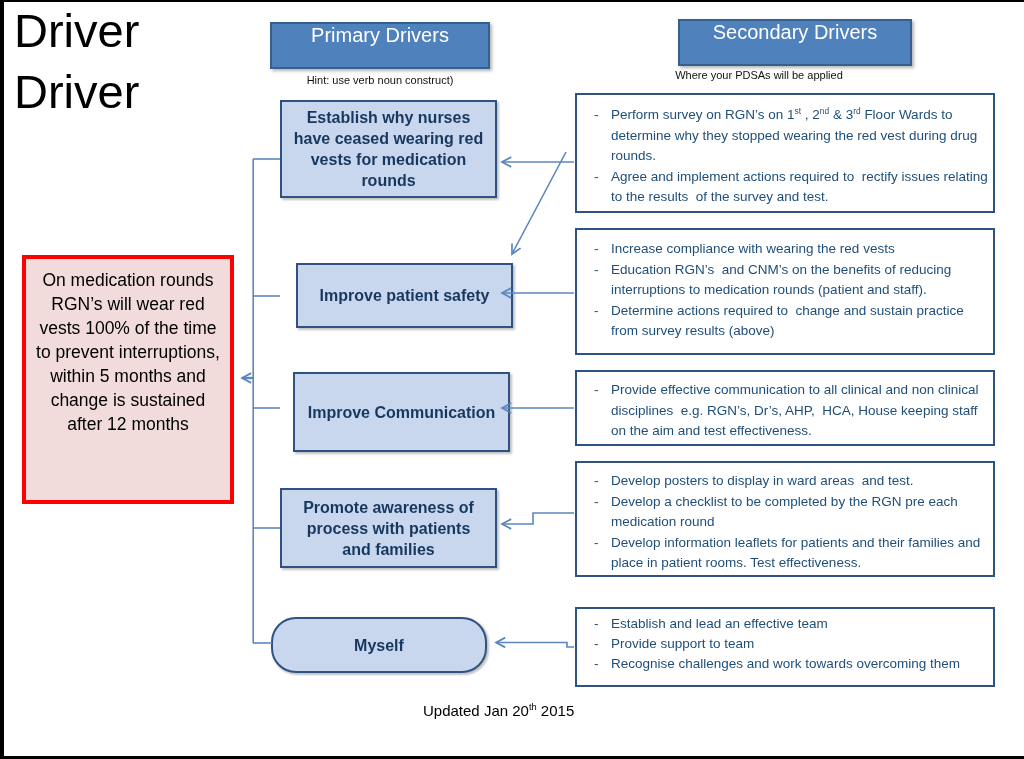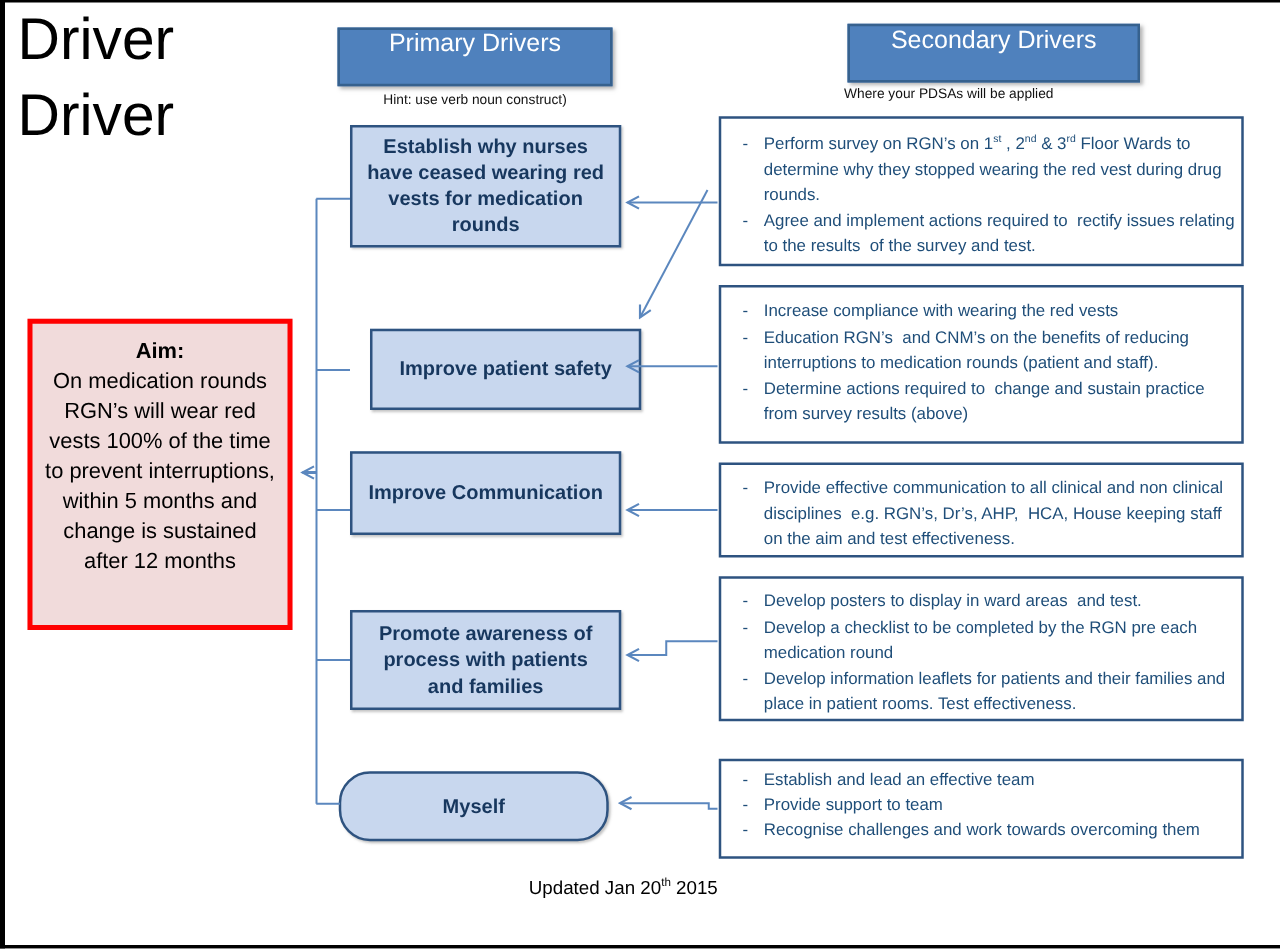--- a/index.html
+++ b/index.html
@@ -27,21 +27,21 @@
 
   .pbox{
     position:absolute;left:280px;width:217px;box-sizing:border-box;
     background:var(--box-fill);border:2.5px solid var(--box-border);
     color:var(--box-text);font-weight:bold;font-size:16px;line-height:21px;
     display:flex;align-items:center;justify-content:center;text-align:center;
     padding:4px 10px;box-shadow:1.5px 1.5px 2px rgba(120,120,120,.45);
   }
   #pbox-1{top:100px;height:98px;}
   #pbox-2{top:263px;height:65px;margin-left:16px;}
-  #pbox-3{top:361px;height:67px;}
+  #pbox-3{top:372px;height:80px;margin-left:13px;}
   #pbox-4{top:488px;height:80px;}
   #pbox-5{left:271px;top:617px;width:216px;height:56px;border-radius:25px;}
 
   .sbox{
     position:absolute;left:575px;width:420px;box-sizing:border-box;
     background:#fff;border:2px solid var(--box-border);
     color:var(--secondary-text);font-size:13.5px;line-height:20.5px;
     padding:10px 4px 2px 10px;
   }
   #sbox-1{top:93px;height:120px;}
@@ -88,21 +88,20 @@
     <span>Primary Drivers</span>
   </div>
   <div class="small-note" id="hint-note">Hint: use verb noun construct)</div>
 
   <div class="hdr" id="hdr-secondary">
     <span>Secondary Drivers</span>
   </div>
   <div class="small-note" id="pdsa-note">Where your PDSAs will be applied</div>
 
   <div class="aim">
-    <div class="aim-heading">Aim:</div>
     <div>On medication rounds RGN’s will wear red vests 100% of the time to prevent interruptions, within 5 months and change is sustained after 12 months</div>
   </div>
 
   <div class="pbox" id="pbox-1">Establish why nurses have ceased wearing red vests for medication rounds</div>
   <div class="pbox" id="pbox-2">Improve patient safety</div>
   <div class="pbox" id="pbox-3">Improve Communication</div>
   <div class="pbox" id="pbox-4">Promote awareness of process  with  patients and families</div>
   <div class="pbox" id="pbox-5">Myself</div>
 
   <div class="sbox" id="sbox-1">

